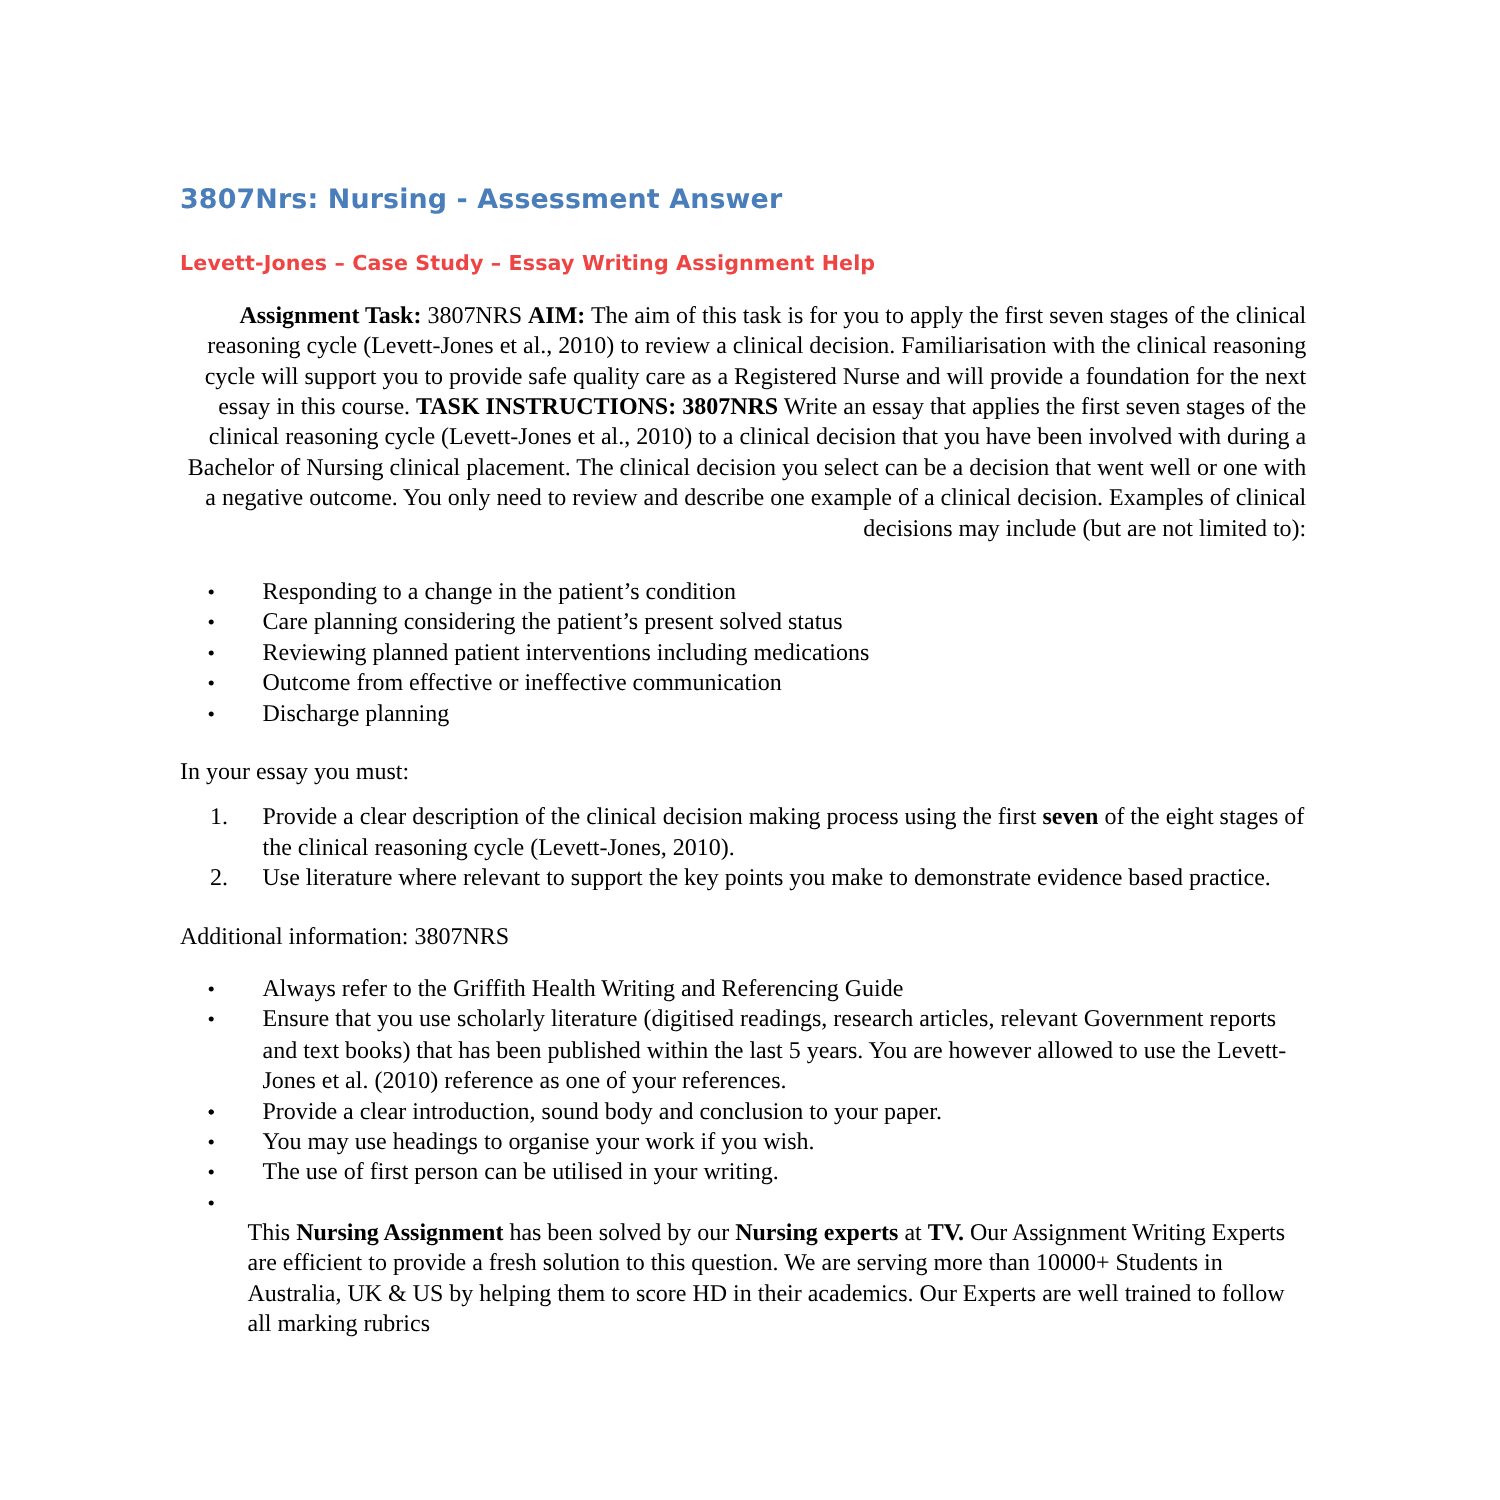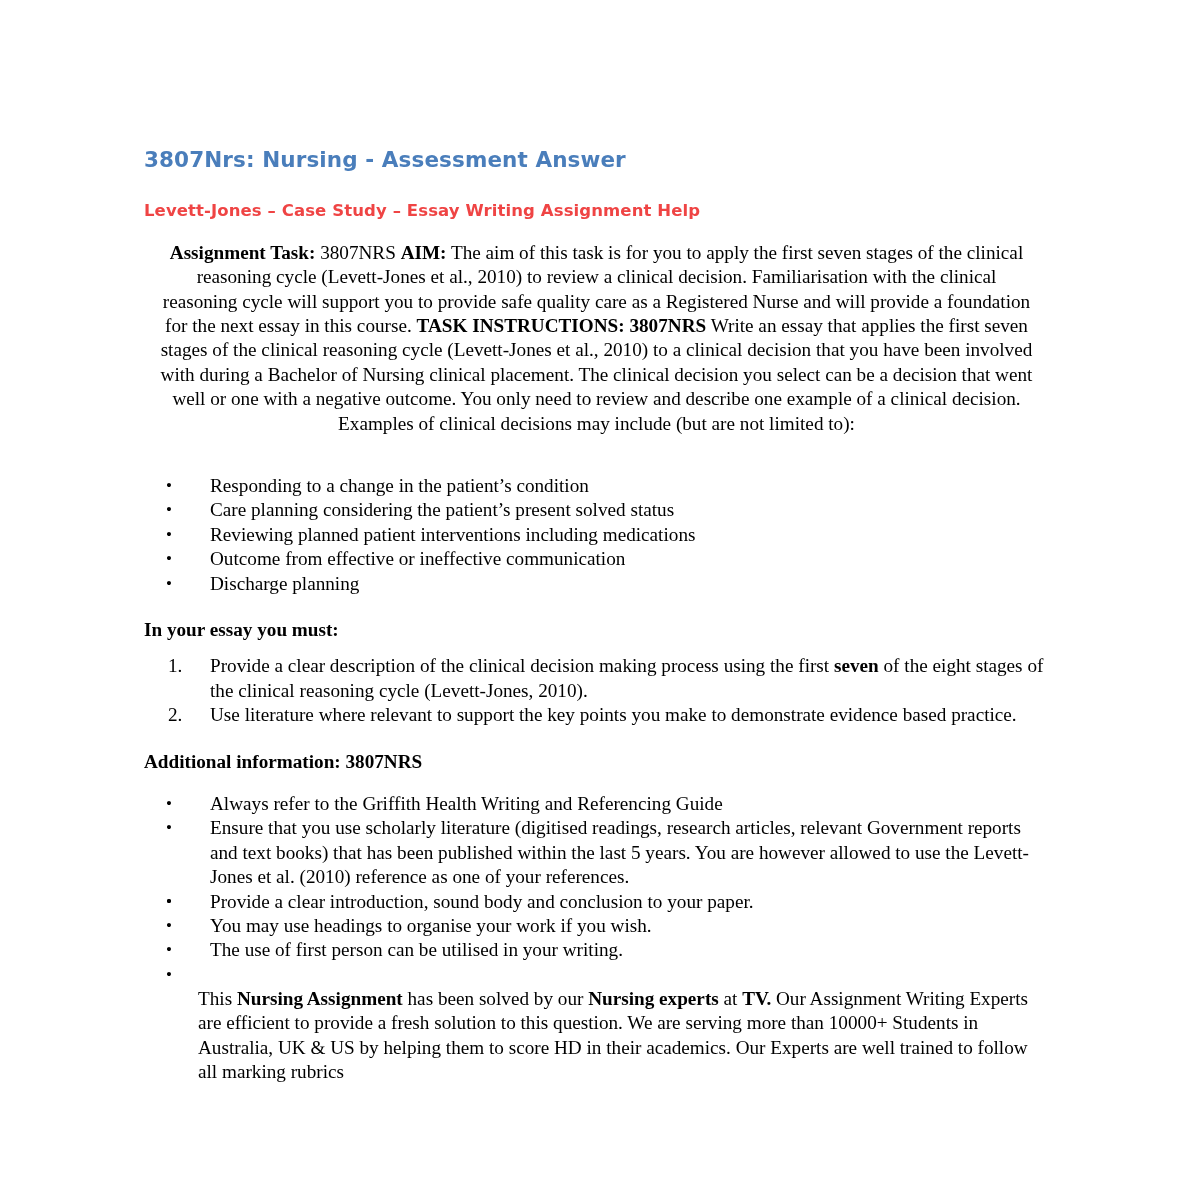--- a/index.html
+++ b/index.html
@@ -44,28 +44,28 @@
     font-weight: bold;
     color: #ef4444;
     margin: 0 0 20px 0;
     letter-spacing: 0.1px;
     line-height: 1.15;
   }
 
   p.body-para {
     font-size: 19.2px;
     line-height: 24.4px;
-    margin: 16px;
-    text-align: center;
+    margin: 4px;
+    text-align: right;
   }
 
   .section-head {
     font-size: 19.2px;
     line-height: 24.4px;
-    font-weight: bold;
+    font-weight: normal;
     margin: 0;
   }
 
   .gap-sm { height: 12px; }
   .gap-md { height: 18px; }
   .gap-lg { height: 22px; }
 
   ul.bullets, ol.numbers {
     list-style: none;
     margin: 0;

